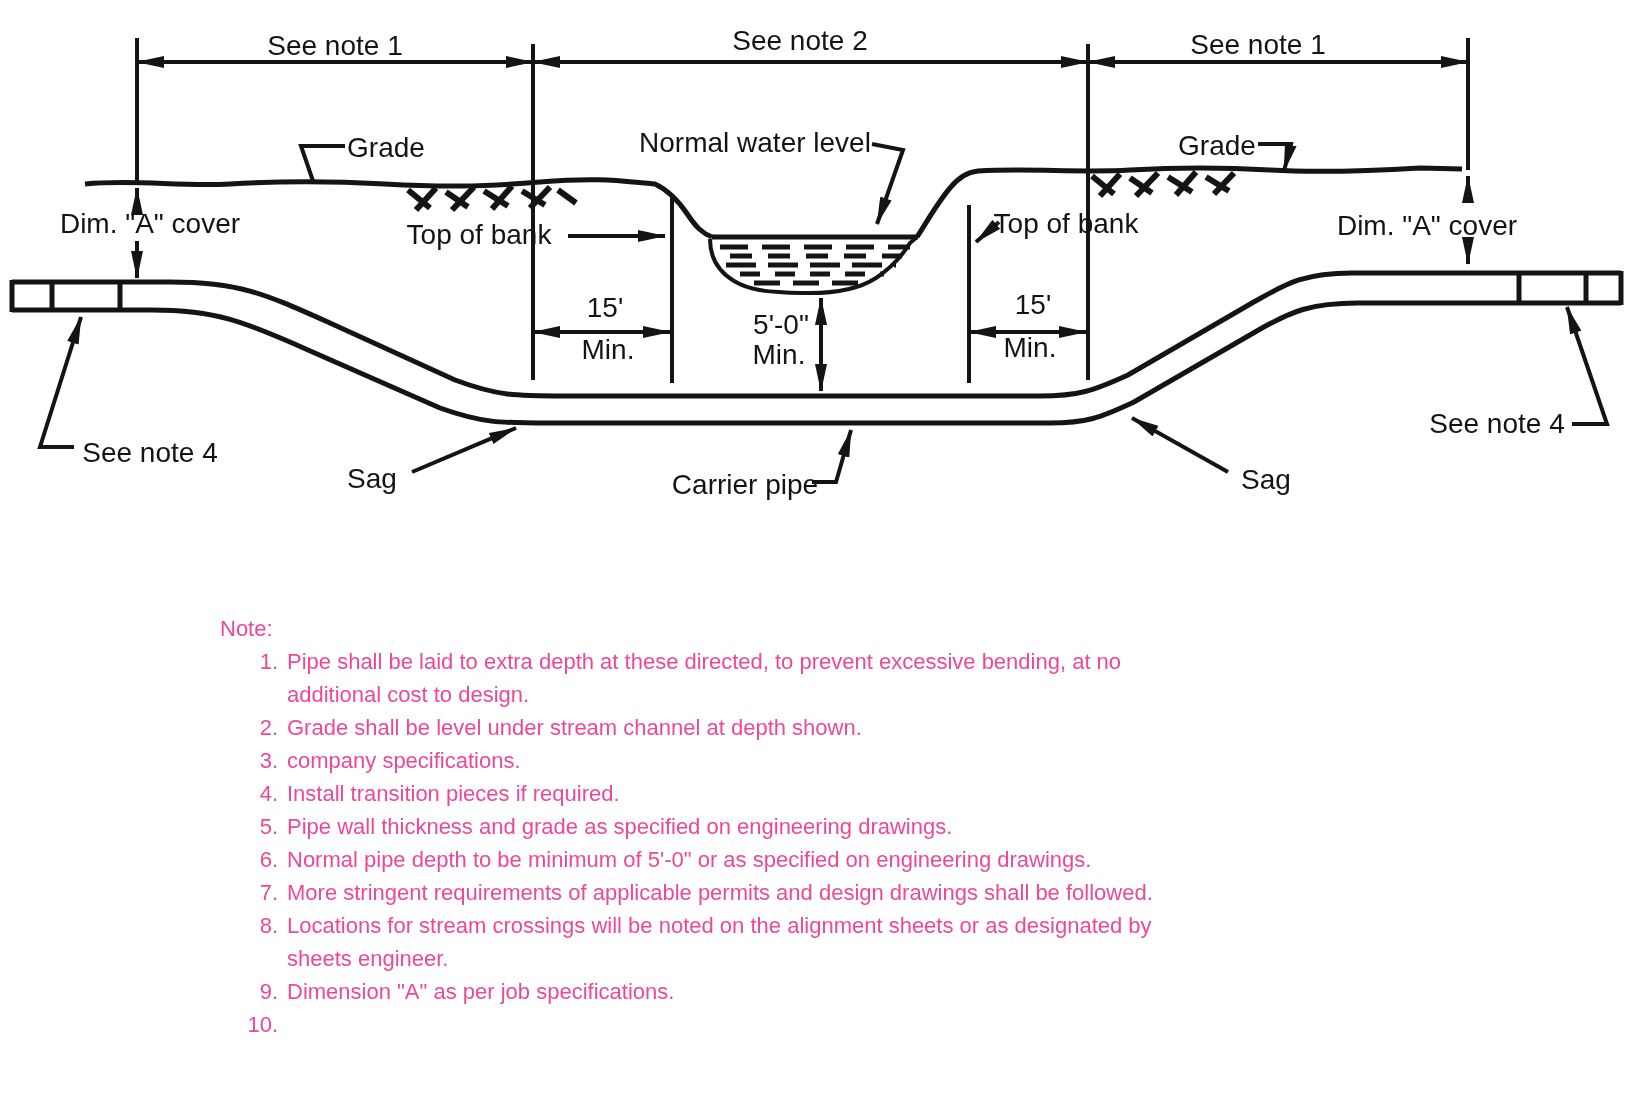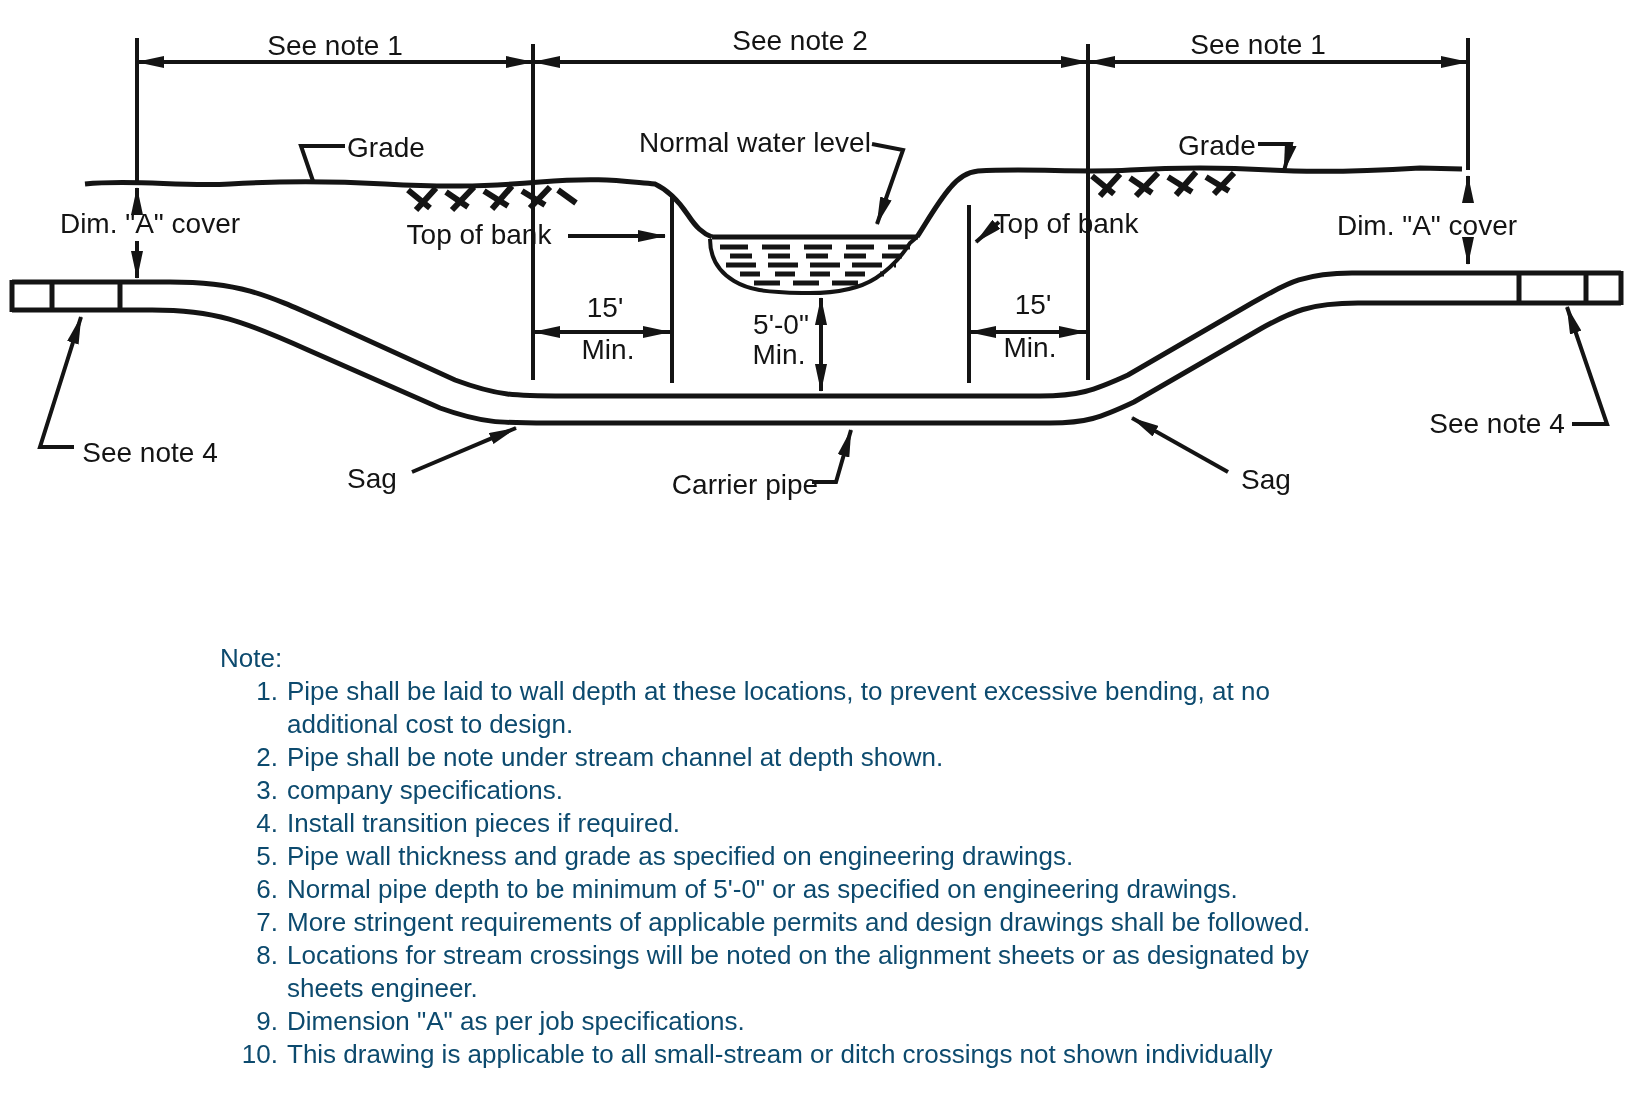--- a/index.html
+++ b/index.html
@@ -1,22 +1,22 @@
 <!DOCTYPE html>
 <html><head>
 <meta charset="utf-8">
 <style>
   html,body{margin:0;padding:0;background:#ffffff;}
   body{width:1647px;height:1113px;position:relative;overflow:hidden;
        font-family:"Liberation Sans",sans-serif;color:#141414;}
   .drawing-wrap{position:absolute;left:0;top:0;width:1349px;height:560px;}
   svg{display:block;}
   .lbl{font-family:"Liberation Sans",sans-serif;font-size:28px;fill:#141414;}
-  .notes{position:absolute;left:220px;top:642px;width:1190px;
-         font-size:26px;line-height:33px;color:#0c4a6e;}
+  .notes{position:absolute;left:220px;top:612px;width:1190px;
+         font-size:22px;line-height:33px;color:#ec4899;}
   .notes-heading{margin:0 0 0 0;}
   .note-row{display:grid;grid-template-columns:58px 1fr;column-gap:9px;}
   .note-num{text-align:right;}
   .note-line:empty{display:none;}
 </style>
 </head>
 <body>
 
 <div class="drawing-wrap">
 <svg viewBox="0 0 1647 560" width="1647" height="560">
@@ -130,28 +130,28 @@
   </g>
 </svg>
 </div>
 
 <div class="notes">
   <div class="notes-heading">Note:</div>
 
   <div class="note-row">
     <span class="note-num">1.</span>
     <span class="note-text">
-      <div class="note-line">Pipe shall be laid to wall depth at these locations, to prevent excessive bending, at no</div>
+      <div class="note-line">Pipe shall be laid to extra depth at these directed, to prevent excessive bending, at no</div>
       <div class="note-line">additional cost to design.</div>
     </span>
   </div>
   <div class="note-row">
     <span class="note-num">2.</span>
     <span class="note-text">
-      <div class="note-line">Pipe shall be note under stream channel at depth shown.</div>
+      <div class="note-line">Grade shall be level under stream channel at depth shown.</div>
 
     </span>
   </div>
   <div class="note-row">
     <span class="note-num">3.</span>
     <span class="note-text">
       <div class="note-line">company specifications.</div>
     </span>
   </div>
   <div class="note-row">
@@ -192,16 +192,15 @@
   <div class="note-row">
     <span class="note-num">9.</span>
     <span class="note-text">
       <div class="note-line">Dimension "A" as per job specifications.</div>
 
     </span>
   </div>
   <div class="note-row">
     <span class="note-num">10.</span>
     <span class="note-text">
-      <div class="note-line">This drawing is applicable to all small-stream or ditch crossings not shown individually</div>
     </span>
   </div>
 </div>
 
 </body></html>

